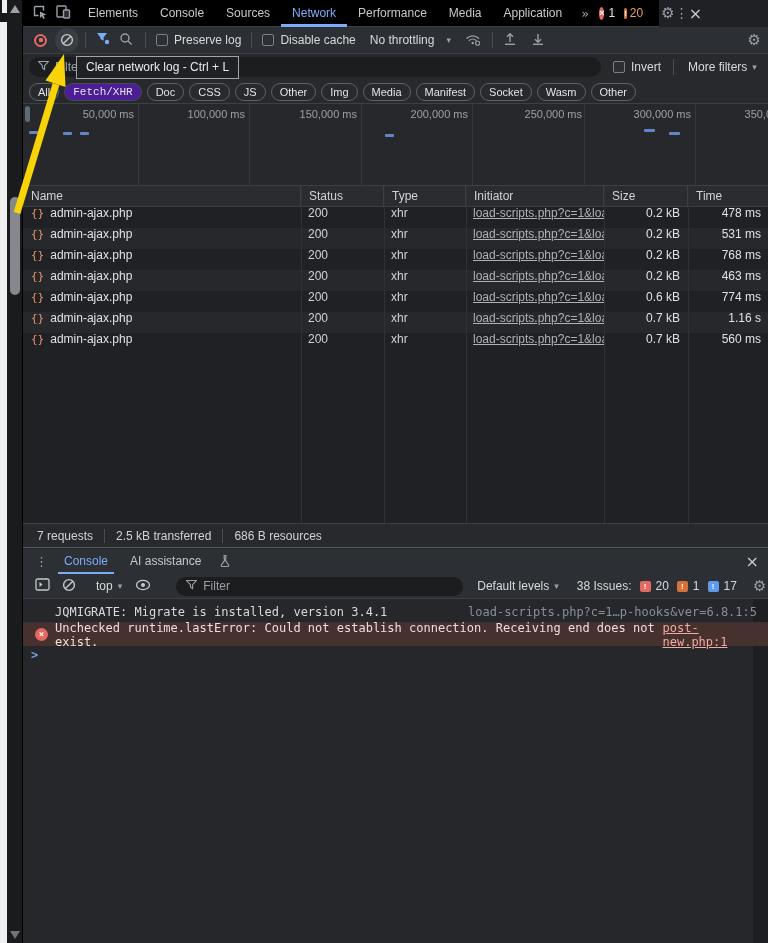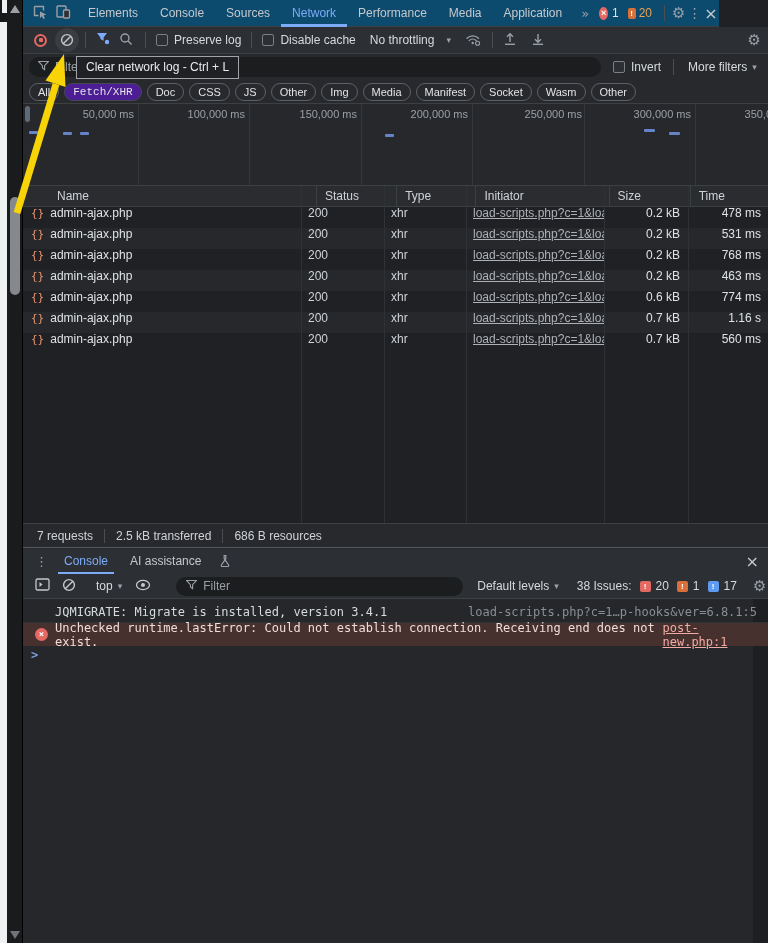--- a/index.html
+++ b/index.html
@@ -14,21 +14,21 @@
   .page-blob { position:absolute; left:0; top:858px; width:11px; height:85px; background:#eef0f1; border-top-right-radius:14px; }
   .scroll-track { position:absolute; left:7px; top:0; width:15px; height:943px; background:#1a1b1d; }
   .scroll-up { position:absolute; left:10px; top:5px; width:0; height:0; border-left:5px solid transparent; border-right:5px solid transparent; border-bottom:8px solid #9da1a5; }
   .scroll-down { position:absolute; left:10px; top:931px; width:0; height:0; border-left:5px solid transparent; border-right:5px solid transparent; border-top:8px solid #707478; }
   .scroll-thumb { position:absolute; left:10px; top:197px; width:10px; height:98px; border-radius:5px; background:#85898d; }
 
   
   .devtools { position:absolute; left:22px; top:0; width:746px; height:943px; background:#202124; border-left:1px solid #000; }
 
   
-  .tabbar { position:absolute; left:0; top:0; width:696px; height:27px; background:#0c4a6e; border-bottom:1px solid #3c4043; display:flex; align-items:center; }
+  .tabbar { position:absolute; left:0; top:0; width:636px; height:27px; background:#000000; border-bottom:1px solid #3c4043; display:flex; align-items:center; }
   .tabbar svg { flex:none; }
   .tab { padding:0 11px; height:27px; line-height:26px; color:#c6c9cc; white-space:nowrap; cursor:default; }
   .tab.active { color:#7cacf8; box-shadow:inset 0 -3px 0 #7cacf8; }
   .tb-sep { width:1px; height:16px; background:#4a4e53; margin:0 6px; }
   .badge-err { width:13px; height:13px; border-radius:50%; background:#e46962; color:#fff; font-size:9px; font-weight:bold; line-height:13px; text-align:center; margin:0 4px 0 10px; }
   .badge-iss { width:12px; height:11px; border-radius:2px; background:#d9703a; color:#fff; font-size:8px; font-weight:bold; line-height:11px; text-align:center; margin:0 3px 0 9px; }
   .cnt { color:#dfe2e5; }
   .cnt.amber { color:#e8a152; }
   .iconbtn { width:24px; text-align:center; font-size:14px; }
 
@@ -248,21 +248,21 @@
         <div class="ticklab" style="left: 689px;">350,000 ms</div>
         <div class="marker" style="left: 6px; top: 27px; width: 9px;"></div>
         <div class="marker" style="left: 40px; top: 28px; width: 9px;"></div>
         <div class="marker" style="left: 57px; top: 28px; width: 9px;"></div>
         <div class="marker" style="left: 362px; top: 30px; width: 9px;"></div>
         <div class="marker" style="left: 621px; top: 25px; width: 11px;"></div>
         <div class="marker" style="left: 646px; top: 28px; width: 11px;"></div>
       </div>
 
     <div class="thead" id="thead">
-        <div class="th" style="width: 278px; margin-left: 26px;">Name</div>
+        <div class="th" style="width: 278px;">Name</div>
         <div class="th" style="width: 83px;">Status</div>
         <div class="th" style="width: 82px;">Type</div>
         <div class="th" style="width: 138px;">Initiator</div>
         <div class="th" style="width: 84px; text-align: left;">Size</div>
         <div class="th" style="width: 81px; text-align: left; border-right: none;">Time</div>
       </div>
     <div class="rows" id="t-rows">
         <div class="trow">
           <div class="td name" style="width: 278px;"><span class="brace">{}</span>admin-ajax.php</div>
           <div class="td" style="width: 83px;">200</div>

